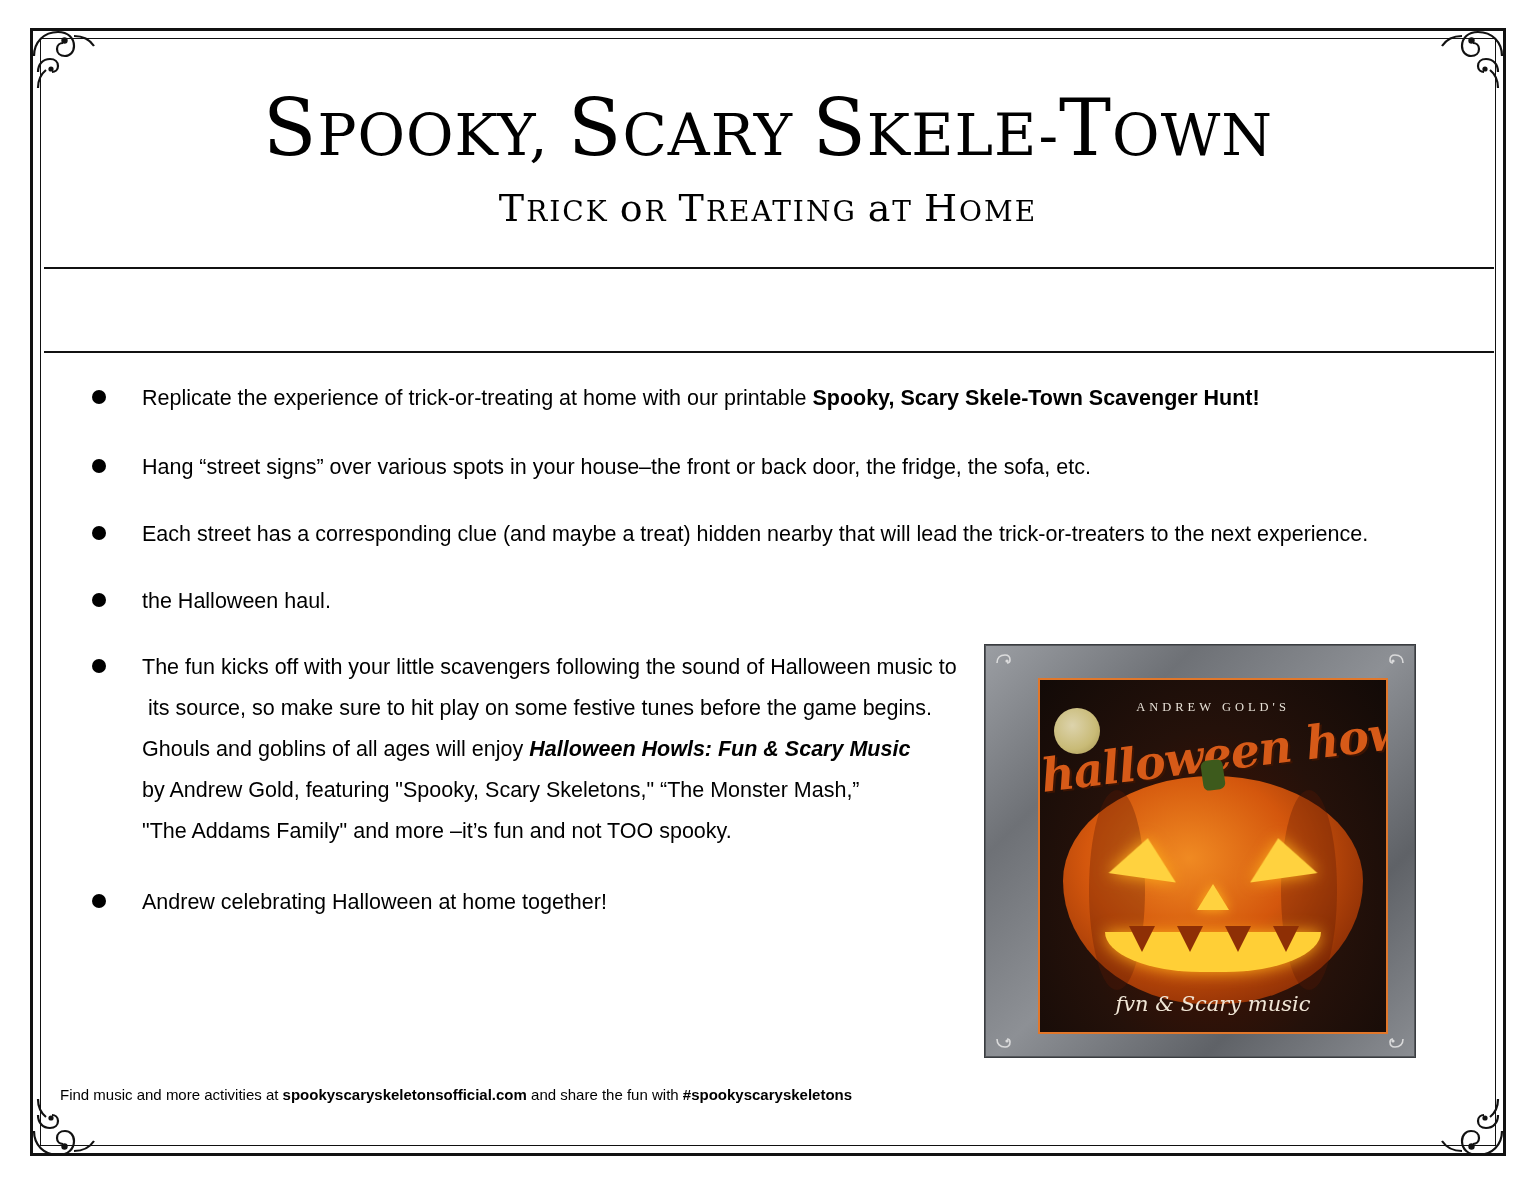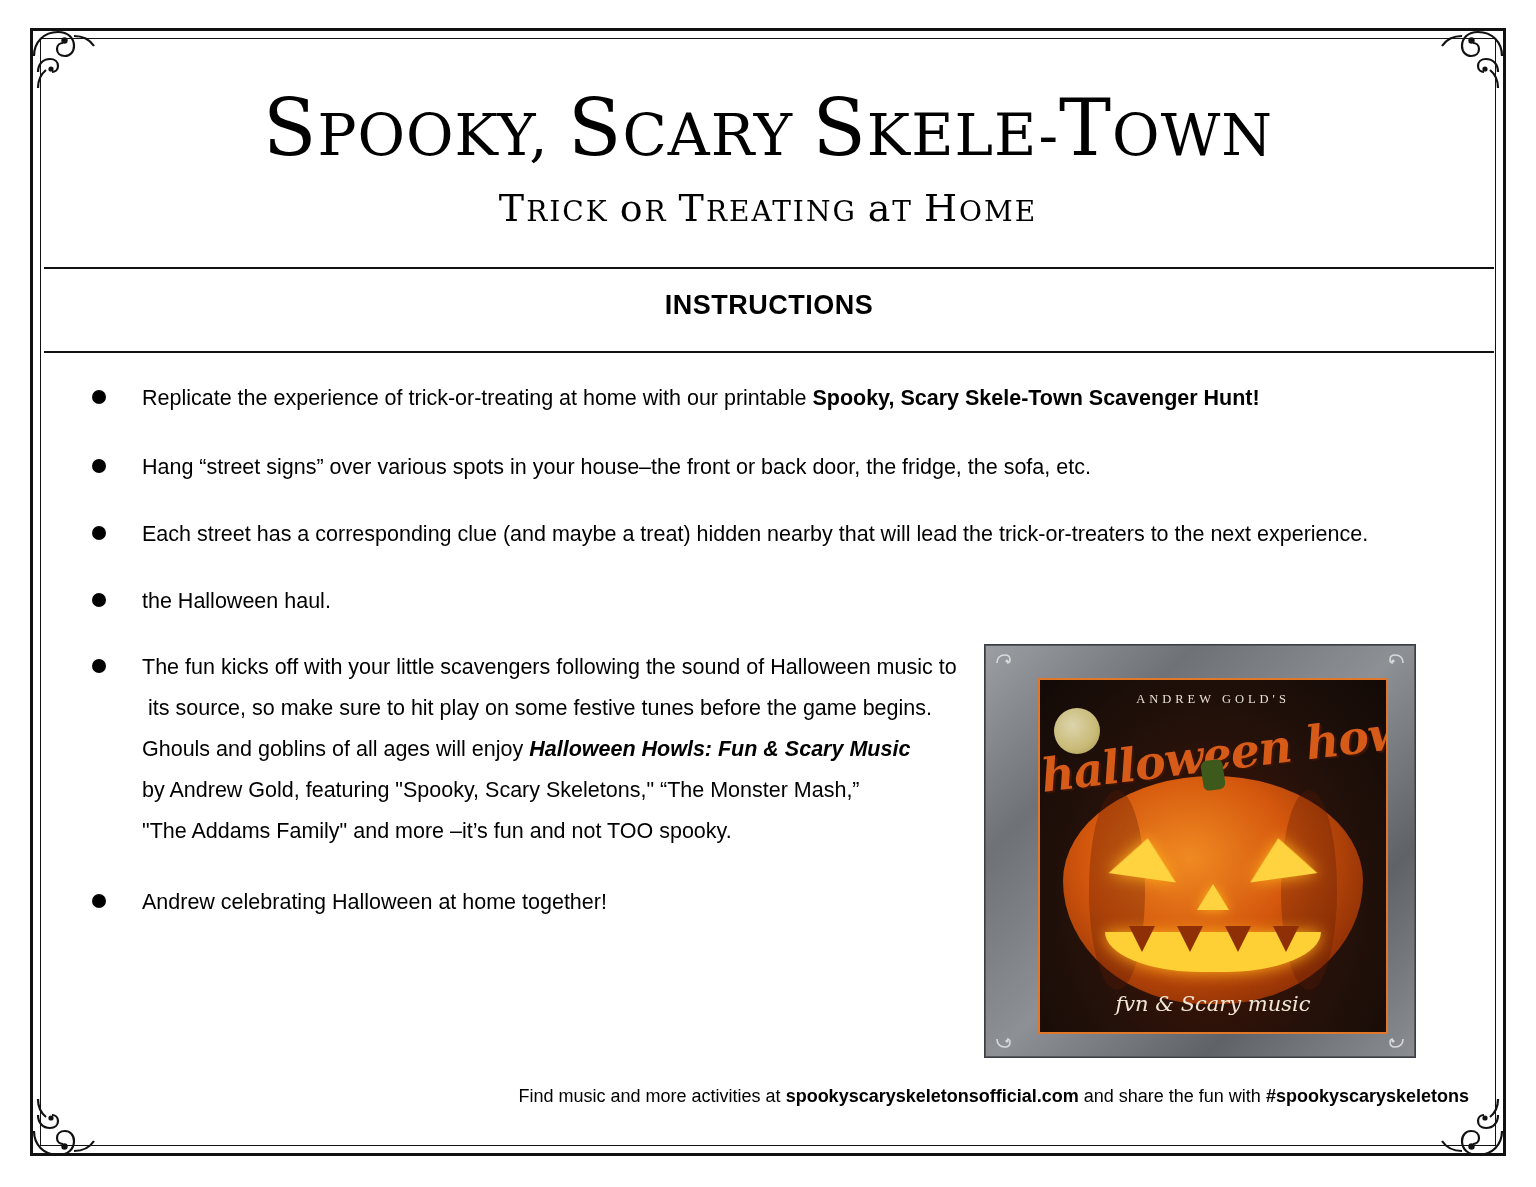--- a/index.html
+++ b/index.html
@@ -156,21 +156,21 @@
     left: 52px;
     top: 32px;
     right: 26px;
     bottom: 22px;
     border: 2px solid #e2772a;
     background: radial-gradient(ellipse at 50% 62%, #4a1402 0%, #24110a 55%, #120a07 100%);
     overflow: hidden;
   }
   .album .artist {
     position: absolute;
-    top: 12px;
+    top: 20px;
     width: 100%;
     text-align: center;
     color: #e8e2d8;
     font-size: 12.5px;
     letter-spacing: 4px;
     font-family: "Liberation Serif", serif;
   }
   .album .howls {
     position: absolute;
     top: 48px;
@@ -301,25 +301,25 @@
   }
   .acorner svg { width: 26px; height: 26px; display: block; }
   .acorner.tl { left: 8px;  top: 6px; }
   .acorner.tr { right: 8px; top: 6px; transform: scaleX(-1); }
   .acorner.bl { left: 8px;  bottom: 6px; transform: scaleY(-1); }
   .acorner.br { right: 8px; bottom: 6px; transform: scale(-1,-1); }
 
   
   .footer {
     position: absolute;
-    left: 49px;
+    left: 60px;
     top: 1086px;
     width: 1420px;
-    text-align: right;
-    font-size: 18px;
+    text-align: left;
+    font-size: 15px;
   }
   .footer b { font-weight: bold; }
 </style>
 </head>
 <body>
 
 <div class="page">
 
   <div class="frame-outer"></div>
   <div class="frame-inner"></div>
@@ -364,21 +364,20 @@
       <path d="M10 62 C10 54 13 48 18 44"></path>
     </svg>
   </div>
 
   <div class="header">
     <div class="title"><span class="cap">S</span><span style="text-transform: uppercase; font-size: 58px;">p</span><span style="text-transform: uppercase; font-size: 58px;">o</span><span style="text-transform: uppercase; font-size: 58px;">o</span><span style="text-transform: uppercase; font-size: 58px;">k</span><span style="text-transform: uppercase; font-size: 58px;">y</span><span style="text-transform: uppercase; font-size: 58px;">,</span><span style="text-transform: uppercase; font-size: 58px;"> </span><span class="cap">S</span><span style="text-transform: uppercase; font-size: 58px;">c</span><span style="text-transform: uppercase; font-size: 58px;">a</span><span style="text-transform: uppercase; font-size: 58px;">r</span><span style="text-transform: uppercase; font-size: 58px;">y</span><span style="text-transform: uppercase; font-size: 58px;"> </span><span class="cap">S</span><span style="text-transform: uppercase; font-size: 58px;">k</span><span style="text-transform: uppercase; font-size: 58px;">e</span><span style="text-transform: uppercase; font-size: 58px;">l</span><span style="text-transform: uppercase; font-size: 58px;">e</span><span style="text-transform: uppercase; font-size: 58px;">-</span><span class="cap">T</span><span style="text-transform: uppercase; font-size: 58px;">o</span><span style="text-transform: uppercase; font-size: 58px;">w</span><span style="text-transform: uppercase; font-size: 58px;">n</span></div>
     <div class="subtitle"><span class="cap">T</span><span style="text-transform: uppercase; font-size: 28px;">r</span><span style="text-transform: uppercase; font-size: 28px;">i</span><span style="text-transform: uppercase; font-size: 28px;">c</span><span style="text-transform: uppercase; font-size: 28px;">k</span><span style="text-transform: uppercase; font-size: 28px;"> </span><span class="cap">o</span><span style="text-transform: uppercase; font-size: 28px;">r</span><span style="text-transform: uppercase; font-size: 28px;"> </span><span class="cap">T</span><span style="text-transform: uppercase; font-size: 28px;">r</span><span style="text-transform: uppercase; font-size: 28px;">e</span><span style="text-transform: uppercase; font-size: 28px;">a</span><span style="text-transform: uppercase; font-size: 28px;">t</span><span style="text-transform: uppercase; font-size: 28px;">i</span><span style="text-transform: uppercase; font-size: 28px;">n</span><span style="text-transform: uppercase; font-size: 28px;">g</span><span style="text-transform: uppercase; font-size: 28px;"> </span><span class="cap">a</span><span style="text-transform: uppercase; font-size: 28px;">t</span><span style="text-transform: uppercase; font-size: 28px;"> </span><span class="cap">H</span><span style="text-transform: uppercase; font-size: 28px;">o</span><span style="text-transform: uppercase; font-size: 28px;">m</span><span style="text-transform: uppercase; font-size: 28px;">e</span></div>
   </div>
 
   <div class="rule r1"></div>
-  <div class="instructions-head">INSTRUCTIONS</div>
   <div class="rule r2"></div>
 
   <div class="list">
 
     <div class="item i1">
       <span class="bullet"></span>
       <span>Replicate the experience of trick-or-treating at home with our printable </span><b>Spooky, Scary Skele-Town Scavenger Hunt!</b>
     </div>
 
     <div class="item i2">

